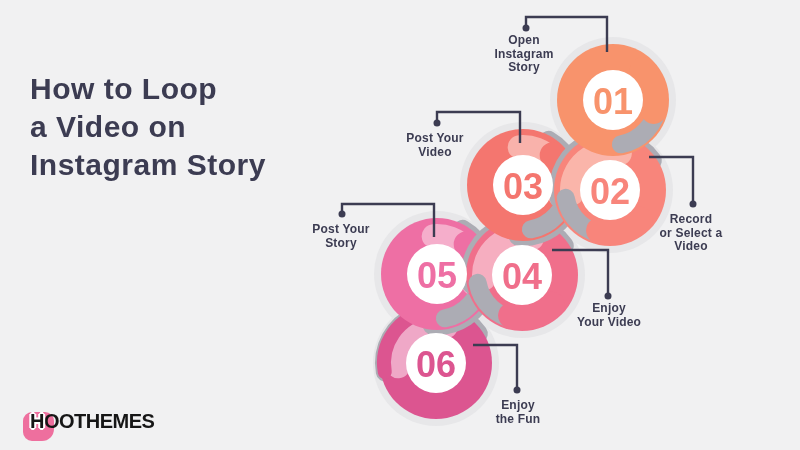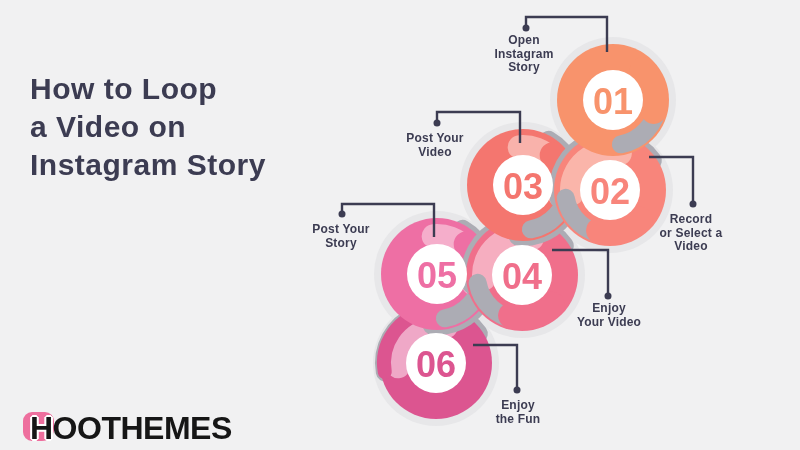--- a/index.html
+++ b/index.html
@@ -23,21 +23,21 @@
   .lbl3{left:435px;top:132px}
   .lbl4{left:609px;top:302px}
   .lbl5{left:341px;top:223px}
   .lbl6{left:518px;top:399px}
   .logo{position:absolute;left:23px;top:407px;width:220px;height:38px;}
   .logo-badge{
     position:absolute;left:0;top:5px;width:31px;height:29px;
     background:#EE6F9E;border-radius:9px 9px 12px 9px;
   }
   .logo-text{
-    position:absolute;left:7px;top:3px;font-size:32px;font-weight:700;
+    position:absolute;left:7px;top:3px;font-size:20px;font-weight:700;
     letter-spacing:-.5px;color:#161616;white-space:nowrap;
   }
   .logo-h{
     position:relative;
     text-shadow:-2px 0 0 #fff,2px 0 0 #fff,0 -2px 0 #fff,0 2px 0 #fff,
       -1px -1px 0 #fff,1px -1px 0 #fff,-1px 1px 0 #fff,1px 1px 0 #fff;
   }
 </style>
 </head>
 <body>

